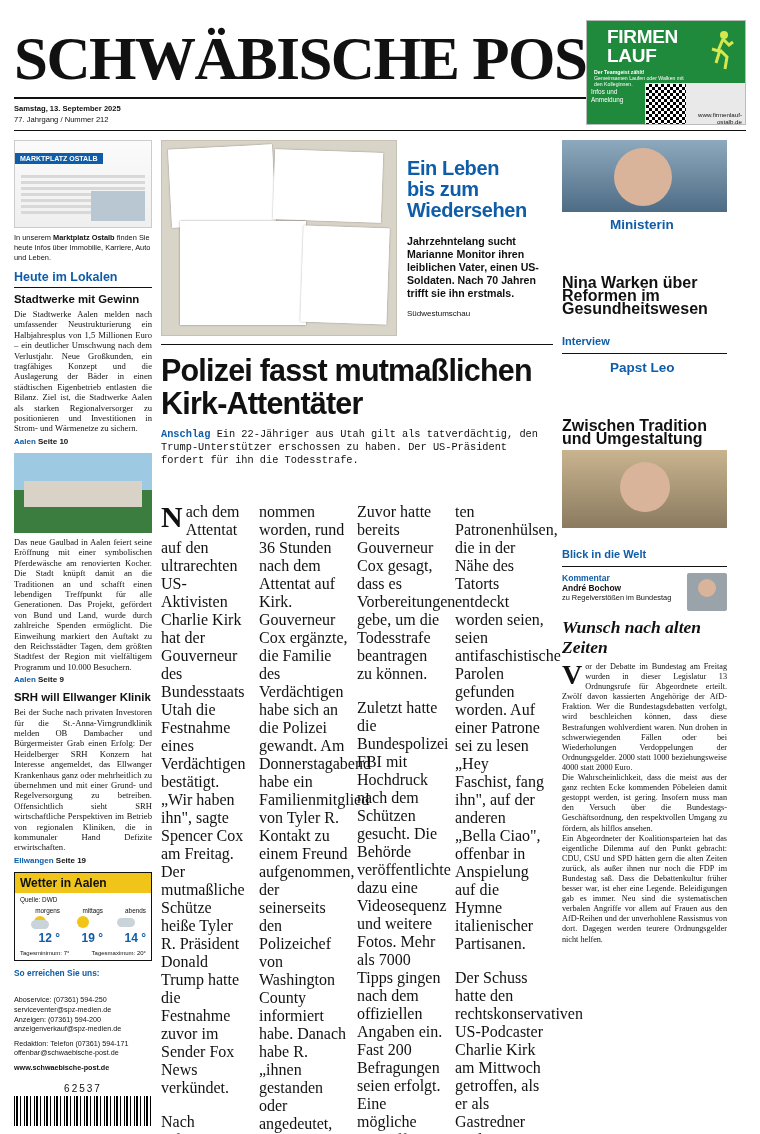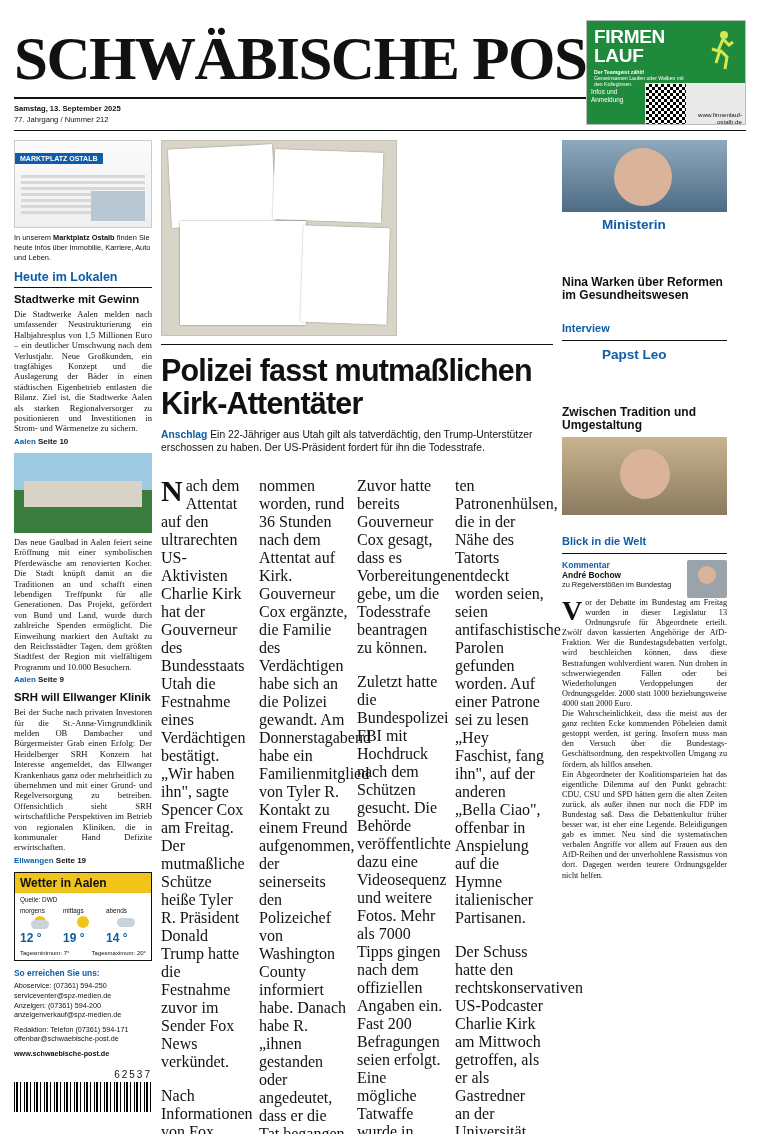--- a/index.html
+++ b/index.html
@@ -30,21 +30,21 @@
     border: 1px solid #bbb;
     background: #e9e9e9;
     overflow: hidden;
   }
   .promo-top {
     background: #1f8a3b; height: 62px; position: relative; color:#fff;
   }
   .promo-title {
     font-family: "Liberation Sans", sans-serif;
     font-weight: 700; font-size: 19px; line-height: 19px;
-    padding: 6px 0 0 7px; letter-spacing: -0.3px;
+    padding: 6px 0 0 20px; letter-spacing: -0.3px;
   }
   .promo-sub {
     font-family: "Liberation Sans", sans-serif;
     font-size: 5.2px; line-height: 6.2px; padding: 4px 6px 0 7px; width: 104px;
   }
   .runner {
     position: absolute; right: 8px; top: 8px; width: 30px; height: 44px;
   }
   .promo-bottom { display:flex; height: 42px; }
   .promo-info {
@@ -118,35 +118,35 @@
   
   .weather {
     border:1px solid #111; margin-top: 6px;
   }
   .weather-hd {
     background:#f0c419; font-family:"Liberation Sans",sans-serif; font-weight:700;
     font-size: 12px; padding: 3px 5px;
   }
   .weather-body { display:flex; justify-content: space-between; padding: 4px 5px 5px; }
   .w-src { font-family:"Liberation Sans",sans-serif; font-size:6.4px; padding:3px 5px 0; }
-  .w-cell { text-align:left; font-family:"Liberation Sans",sans-serif; width: 40px; }
+  .w-cell { text-align:right; font-family:"Liberation Sans",sans-serif; width: 40px; }
   .w-cell .lbl { font-size:6.4px; }
   .w-ico { width:22px;height:14px;margin:2px auto 1px; position:relative;}
   .w-sun{width:12px;height:12px;border-radius:50%;background:#f0c419;margin:1px auto;}
   .w-cloud{position:absolute;left:2px;top:4px;width:18px;height:9px;background:#c9d3da;border-radius:6px;}
   .w-cell .tmp { font-size: 12px; font-weight:700; color:#0f5da8; }
   .w-foot { font-family:"Liberation Sans",sans-serif; font-size:6px; padding: 0 5px 4px; }
 
   .contact {
     font-family:"Liberation Sans",sans-serif; font-size:7.2px; line-height:9.6px;
     margin-top: 8px;
   }
-  .contact .hd { color:#0f5da8; font-weight:700; font-size:8.4px; margin-bottom:3px;}
+  .contact .hd { color:#0f5da8; font-weight:700; font-size:8.4px; margin-bottom:17px;}
   .barcode { margin-top: 10px; }
-  .barcode .num { font-family:"Liberation Sans",sans-serif; font-size:10px; letter-spacing:2px; text-align:right; }
+  .barcode .num { font-family:"Liberation Sans",sans-serif; font-size:10px; letter-spacing:2px; text-align:center; }
   .bars { height: 30px; margin-top:2px;
     background: repeating-linear-gradient(90deg,#000 0 1px,#fff 1px 2px,#000 2px 4px,#fff 4px 6px,#000 6px 7px,#fff 7px 10px);
   }
 
   
   .hero { display:flex; border-bottom: 1px solid #111; padding-bottom: 8px; }
   .hero-photo {
     width: 236px; height: 196px; background:#d9d4c8; position:relative; overflow:hidden;
     border:1px solid #c6c1b4;
   }
@@ -168,40 +168,40 @@
   }
   .hero-src { font-family:"Liberation Sans",sans-serif; font-size:8px; margin-top: 9px; }
 
   
   .main-hl {
     font-family:"Liberation Sans",sans-serif; font-weight:700;
     font-size: 30.5px; line-height: 33px; letter-spacing:-0.8px;
     margin: 9px 0 8px;
   }
   .lead {
-    font-family:Liberation Sans, sans-serif; font-size: 10.3px; line-height: 13.2px;
-    margin-bottom: 7px;
+    font-family:Liberation Mono, monospace; font-size: 10.3px; line-height: 13.2px;
+    margin-bottom: 19px;
   }
   .lead .tag { color:#0f5da8; font-weight:700; }
   .dropcap::first-letter {
     float:left; font-family:"Liberation Serif",serif; font-weight:700;
     font-size: 30px; line-height: 25px; padding: 1px 3px 0 0;
   }
 
   
   .rbox { border-bottom:1px solid #111; padding-bottom: 6px; margin-bottom: 6px; }
   .rphoto { width: 165px; height: 72px; background:#6b7d8c; position:relative; overflow:hidden;}
   .rphoto.pope { background: linear-gradient(#c9b48f,#8a7a5f); }
   .rphoto.min { background: linear-gradient(#8ea9bd,#4d6c85); }
   .rphoto .face { position:absolute; left: 52px; top: 8px; width: 58px; height: 58px; border-radius:50%; background:#d9b49a;}
   .rkicker {
     font-family:"Liberation Sans",sans-serif; font-weight:700; color:#0f5da8;
-    font-size: 13.5px; margin: 5px 0 2px; padding-left: 40px;
-  }
-  .rtitle { font-family:"Liberation Sans",sans-serif; font-weight:700; font-size: 12px; line-height:13px;margin-top:44px; }
+    font-size: 13.5px; margin: 5px 8px 2px; padding-left: 40px;
+  }
+  .rtitle { font-family:"Liberation Sans",sans-serif; font-weight:700; font-size: 16px; line-height:13px;margin-top:44px; }
   .rlink { font-family:"Liberation Sans",sans-serif; font-weight:700; font-size:11px; color:#0f5da8; margin-top: 20px;}
   .komm-hd {
     font-family:"Liberation Sans",sans-serif; font-weight:700; font-size:8.6px; color:#0f5da8;
   }
   .komm-row { display:flex; justify-content: space-between; align-items:flex-start; }
   .komm-name { font-family:"Liberation Sans",sans-serif; font-size:8.4px; line-height:10.4px; font-weight:700;}
   .komm-role { font-family:"Liberation Sans",sans-serif; font-size:7.4px; line-height:9.4px; font-weight:400;}
   .komm-av { width:40px;height:38px;border-radius:2px;background:#9aa3aa; position:relative;overflow:hidden;}
   .komm-av:after{content:"";position:absolute;left:11px;top:6px;width:18px;height:18px;border-radius:50%;background:#d9b49a;}
   .komm-title {
@@ -363,20 +363,29 @@
     <div class="col-mid">
 
       <div class="hero">
         <div class="hero-photo">
           <div class="pic p1"></div>
           <div class="pic p2"></div>
           <div class="pic p3"></div>
           <div class="pic p4"></div>
 
         </div>
+        <div class="hero-text">
+          <div class="hero-kicker">
+            <div>Ein Leben</div>
+            <div>bis zum</div>
+            <div>Wiedersehen</div>
+          </div>
+          <div class="hero-sub">Jahrzehntelang sucht Marianne Monitor ihren leiblichen Vater, einen US-Soldaten. Nach 70 Jahren trifft sie ihn erstmals.</div>
+          <div class="hero-src">Südwestumschau</div>
+        </div>
       </div>
 
       <h1 class="main-hl">Polizei fasst mutmaßlichen Kirk-Attentäter</h1>
       <div class="lead">
         <span class="tag">Anschlag</span>
         <span>Ein 22-Jähriger aus Utah gilt als tatverdächtig, den Trump-Unterstützer erschossen zu haben. Der US-Präsident fordert für ihn die Todesstrafe.</span>
       </div>
 
       <div style="display:flex;gap:9px">
         <div style="width:89px">
@@ -421,20 +430,21 @@
 
       <div>
         <div class="komm-row">
           <div>
             <div class="komm-hd">Kommentar</div>
             <div class="komm-name">André Bochow</div>
             <div class="komm-role">zu Regelverstößen im Bundestag</div>
           </div>
           <div class="komm-av"></div>
         </div>
+        <div class="komm-title">Wunsch nach alten Zeiten</div>
         <div class="komm-body">
           <p class="dropcap">Vor der Debatte im Bundestag am Freitag wurden in dieser Legislatur 13 Ordnungsrufe für Abgeordnete erteilt. Zwölf davon kassierten Angehörige der AfD-Fraktion. Wer die Bundestagsdebatten verfolgt, wird beschleichen können, dass diese Bestrafungen wohlverdient waren. Nun drohen in schwerwiegenden Fällen oder bei Wiederholungen Verdoppelungen der Ordnungsgelder. 2000 statt 1000 beziehungsweise 4000 statt 2000 Euro.</p>
           <p class="ind">Die Wahrscheinlichkeit, dass die meist aus der ganz rechten Ecke kommenden Pöbeleien damit gestoppt werden, ist gering. Insofern muss man den Versuch über die Bundestags-Geschäftsordnung, den respektvollen Umgang zu fördern, als hilflos ansehen.</p>
           <p class="ind">Ein Abgeordneter der Koalitionsparteien hat das eigentliche Dilemma auf den Punkt gebracht: CDU, CSU und SPD hätten gern die alten Zeiten zurück, als außer ihnen nur noch die FDP im Bundestag saß. Dass die Debattenkultur früher besser war, ist eher eine Legende. Beleidigungen gab es immer. Neu sind die systematischen verbalen Angriffe vor allem auf Frauen aus den AfD-Reihen und der unverhohlene Rassismus von dort. Dagegen werden teurere Ordnungsgelder nicht helfen.</p>
         </div>
       </div>
     </div>
   </div>
 
 </div>

